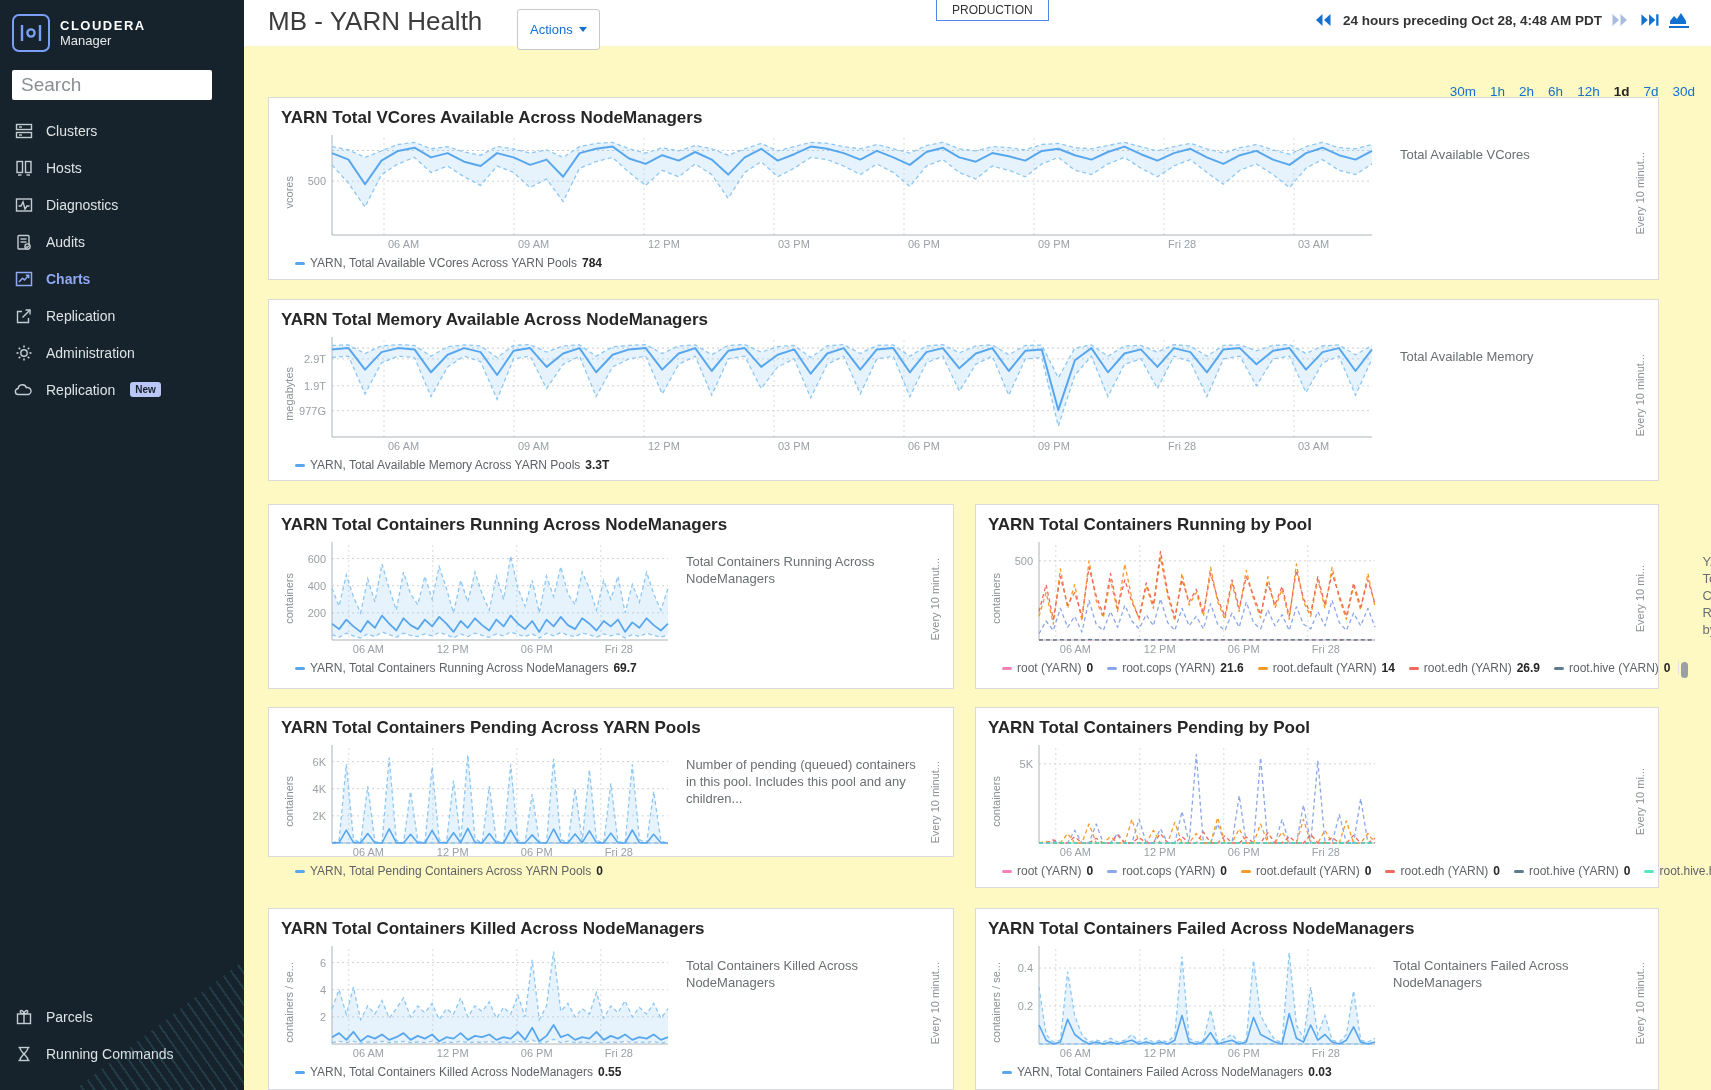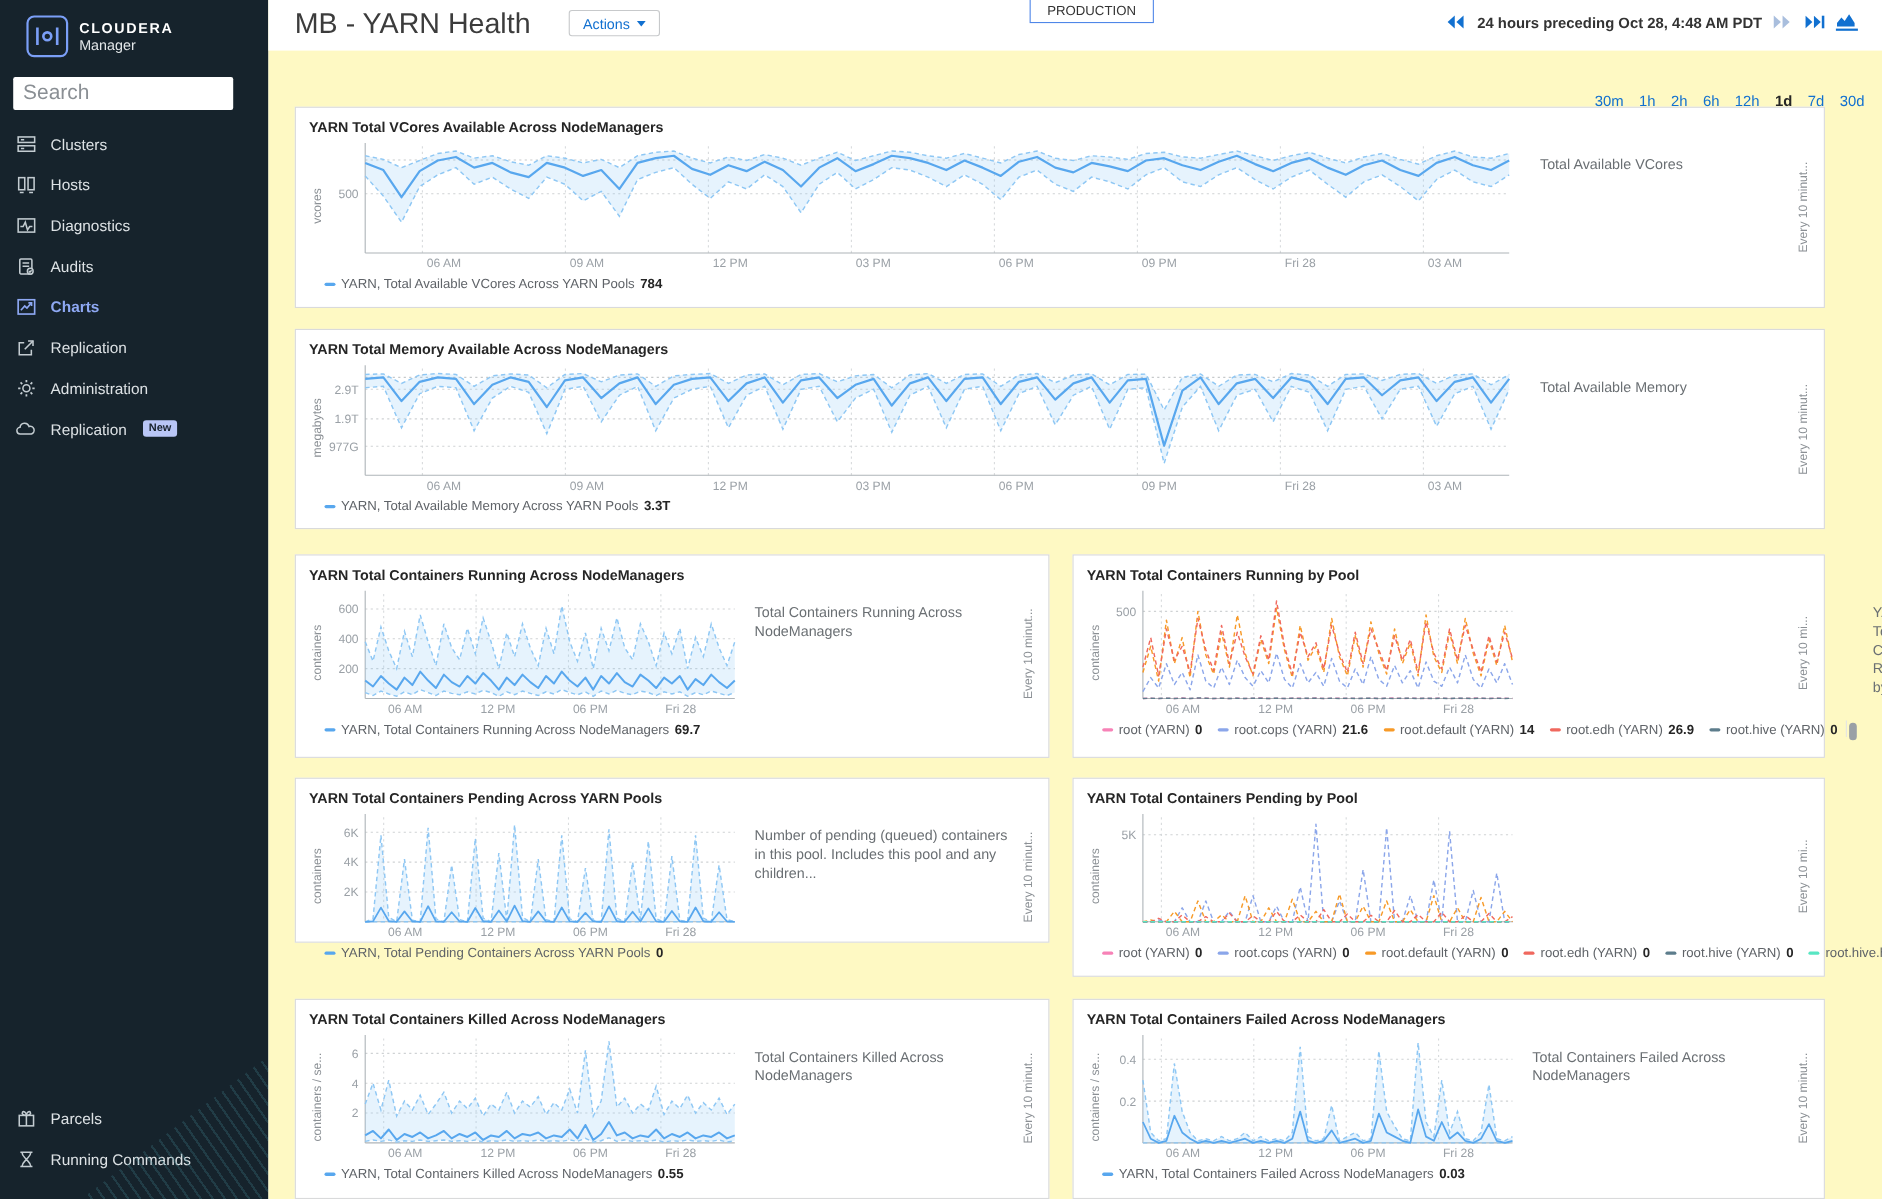--- a/index.html
+++ b/index.html
@@ -3,62 +3,62 @@
 <meta charset="utf-8">
 <style>
   html,body{margin:0;padding:0;width:1711px;height:1090px;overflow:hidden;
     font-family:"Liberation Sans",sans-serif;background:#f2f3f4;}
   *{box-sizing:border-box;}
   
   #sidebar{position:absolute;left:0;top:0;width:244px;height:1090px;background:#16232c;color:#dfe4e7;}
   #sidebar::after{content:'';position:absolute;bottom:0;right:0;width:170px;height:130px;
     background:repeating-linear-gradient(55deg,transparent 0 7px,rgba(62,126,138,.28) 7px 9px);
     clip-path:polygon(100% 0,100% 100%,0 100%);pointer-events:none;}
-  .brand{display:flex;align-items:center;gap:10px;padding:14px 12px 10px 24px;}
+  .brand{display:flex;align-items:center;gap:10px;padding:14px 12px 10px 12px;}
   .logo-box{width:38px;height:38px;border:2px solid #7b9ff7;border-radius:7px;display:flex;align-items:center;justify-content:center;flex:none;}
   .brand-text{line-height:15px;}
   .brand-l1{font-weight:bold;font-size:13px;letter-spacing:1.5px;color:#fff;}
   .brand-l2{font-size:13px;color:#e4e8ea;}
   .search-wrap{padding:8px 12px 6px 12px;}
   .search-wrap input{width:200px;height:30px;border:none;border-radius:2px;padding:0 9px;font-size:19px;
     font-family:"Liberation Sans",sans-serif;color:#333;outline:none;}
   .search-wrap input::placeholder{color:#8a8f94;}
   .nav{margin-top:6px;}
   .nav-item{display:flex;align-items:center;gap:13px;height:37px;padding:0 14px;font-size:14px;color:#dde2e5;cursor:pointer;}
   .nav-item .nicon{width:19px;height:19px;flex:none;display:flex;align-items:center;justify-content:center;color:#c3ccd1;}
   .nav-item.active{color:#8ea8f3;font-weight:bold;}
   .nav-item.active .nicon{color:#8ea8f3;}
   .badge-new{background:#b9c6f6;color:#18222c;font-size:10px;font-weight:bold;border-radius:3px;padding:2px 5px;margin-left:2px;}
   .nav-bottom{position:absolute;left:0;bottom:18px;width:100%;}
   
   #main{position:absolute;left:244px;top:0;right:0;bottom:0;background:#fef9c3;}
   #header{position:absolute;top:0;left:0;right:0;height:46px;background:#fff;}
   .page-title{position:absolute;left:24px;top:6px;font-size:26px;color:#3c3c3c;}
-  .actions-btn{position:absolute;left:273px;top:9px;height:24px;background:#fff;border:1px solid #c7c9cb;border-radius:3px;
+  .actions-btn{position:absolute;left:273px;top:9px;height:41px;background:#fff;border:1px solid #c7c9cb;border-radius:3px;
     color:#1170d0;font-size:13px;padding:0 12px;display:flex;align-items:center;gap:6px;cursor:pointer;}
   .caret{width:0;height:0;border-left:4px solid transparent;border-right:4px solid transparent;border-top:5px solid #1170d0;}
   .env-badge{position:absolute;left:692px;top:-1px;background:#fff;border:1px solid #4f87e8;padding:3px 15px;font-size:12px;color:#333;}
   .time-nav{position:absolute;right:22px;top:12px;display:flex;align-items:center;gap:9px;}
   .time-nav .tlabel{font-size:13.5px;font-weight:bold;color:#333;}
   .tn-icon{width:20px;height:16px;cursor:pointer;display:flex;align-items:center;}
   .chart-view-icon{border-bottom:2px solid #1170d0;padding-bottom:1px;}
   .range-row{position:absolute;top:72px;right:16px;font-size:13.5px;display:flex;gap:14px;}
   .range-row span{color:#1170d0;cursor:pointer;margin-top:12px;}
   .range-row span.sel{color:#262626;font-weight:bold;cursor:default;}
   
   .panel{position:absolute;background:#fff;border:1px solid #d9dadb;padding:10px 12px 6px 12px;}
   .p1{left:24px;top:97px;width:1391px;height:183px;}
   .p2{left:24px;top:299px;width:1391px;height:182px;}
   .p3{left:24px;top:504px;width:686px;height:185px;}
   .p4{left:731px;top:504px;width:684px;height:185px;}
   .p5{left:24px;top:707px;width:686px;height:150px;}
   .p6{left:731px;top:707px;width:684px;height:181px;}
   .p7{left:24px;top:908px;width:686px;height:182px;}
   .p8{left:731px;top:908px;width:684px;height:182px;}
-  .panel-title{font-size:13px;font-weight:bold;color:#262626;}
+  .panel-title{font-size:17px;font-weight:bold;color:#262626;}
   .panel-body{position:relative;display:flex;margin-top:4px;}
   .chart-zone{display:flex;flex-direction:column;flex:none;}
   .chart-top{display:flex;}
   .ylab{width:15px;display:flex;align-items:center;justify-content:center;}
   .ylab span,.cadence span{writing-mode:vertical-rl;transform:rotate(180deg);font-size:11px;color:#8b9095;white-space:nowrap;}
   .chart-svg{position:relative;}
   .row-full .chart-svg{width:1080px;height:120px;}
   .row-half .chart-svg{width:376px;height:118px;}
   .legend{position:relative;display:flex;flex-wrap:wrap;column-gap:16px;row-gap:2px;margin:4px 0 0 14px;font-size:12px;color:#5f6368;align-items:center;}
   .row-half .legend{font-size:12px;column-gap:14px;}

